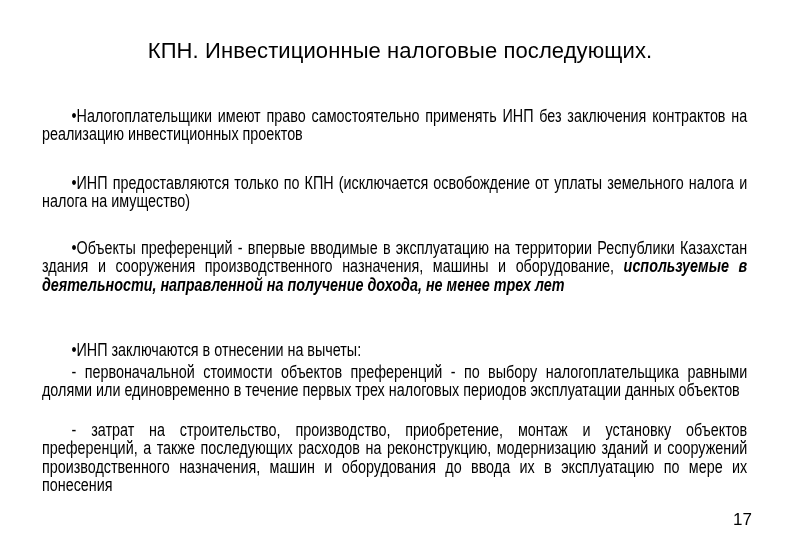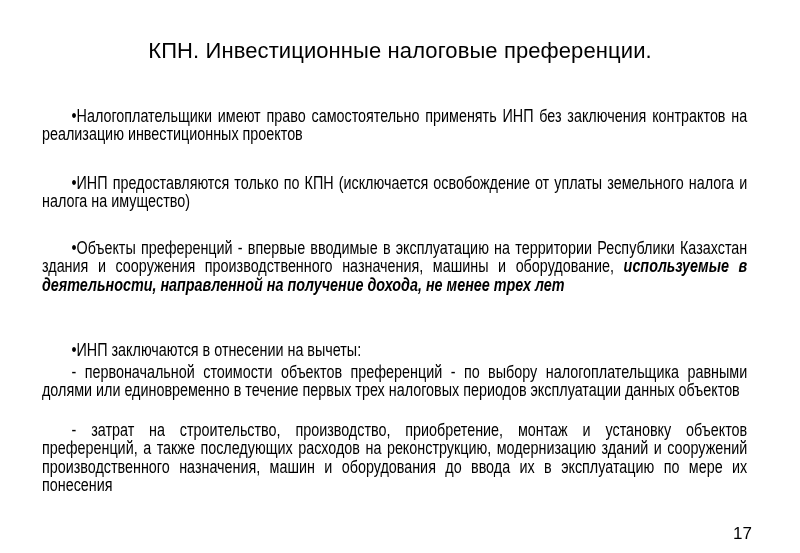--- a/index.html
+++ b/index.html
@@ -46,29 +46,29 @@
   .para .bold-italic {
     font-weight: bold;
     font-style: italic;
   }
   .bullet {
     display: inline;
   }
   .page-number {
     position: absolute;
     left: 733px;
-    top: 524px;
+    top: 510px;
     font-size: 17px;
     line-height: 20px;
   }
 </style>
 </head>
 <body>
 
-<div class="slide-title">КПН. Инвестиционные налоговые преференции.</div>
+<div class="slide-title">КПН. Инвестиционные налоговые последующих.</div>
 
 <div class="body-wrap">
 
   <p class="para" style="top:107px;"><span class="bullet">•</span><span>Налогоплательщики имеют право самостоятельно применять ИНП без заключения контрактов на реализацию инвестиционных проектов</span></p>
 
   <p class="para" style="top:174px;"><span class="bullet">•</span><span>ИНП предоставляются только по КПН (исключается освобождение от уплаты земельного налога и налога на имущество)</span></p>
 
   <p class="para" style="top:239px;"><span class="bullet">•</span><span>Объекты преференций - впервые вводимые в эксплуатацию на территории Республики Казахстан здания и сооружения производственного назначения, машины и оборудование, </span><span class="bold-italic">используемые в деятельности, направленной на получение дохода, не менее трех лет</span></p>
 
   <p class="para" style="top:341px;"><span class="bullet">•</span><span>ИНП заключаются в отнесении на вычеты:</span></p>

